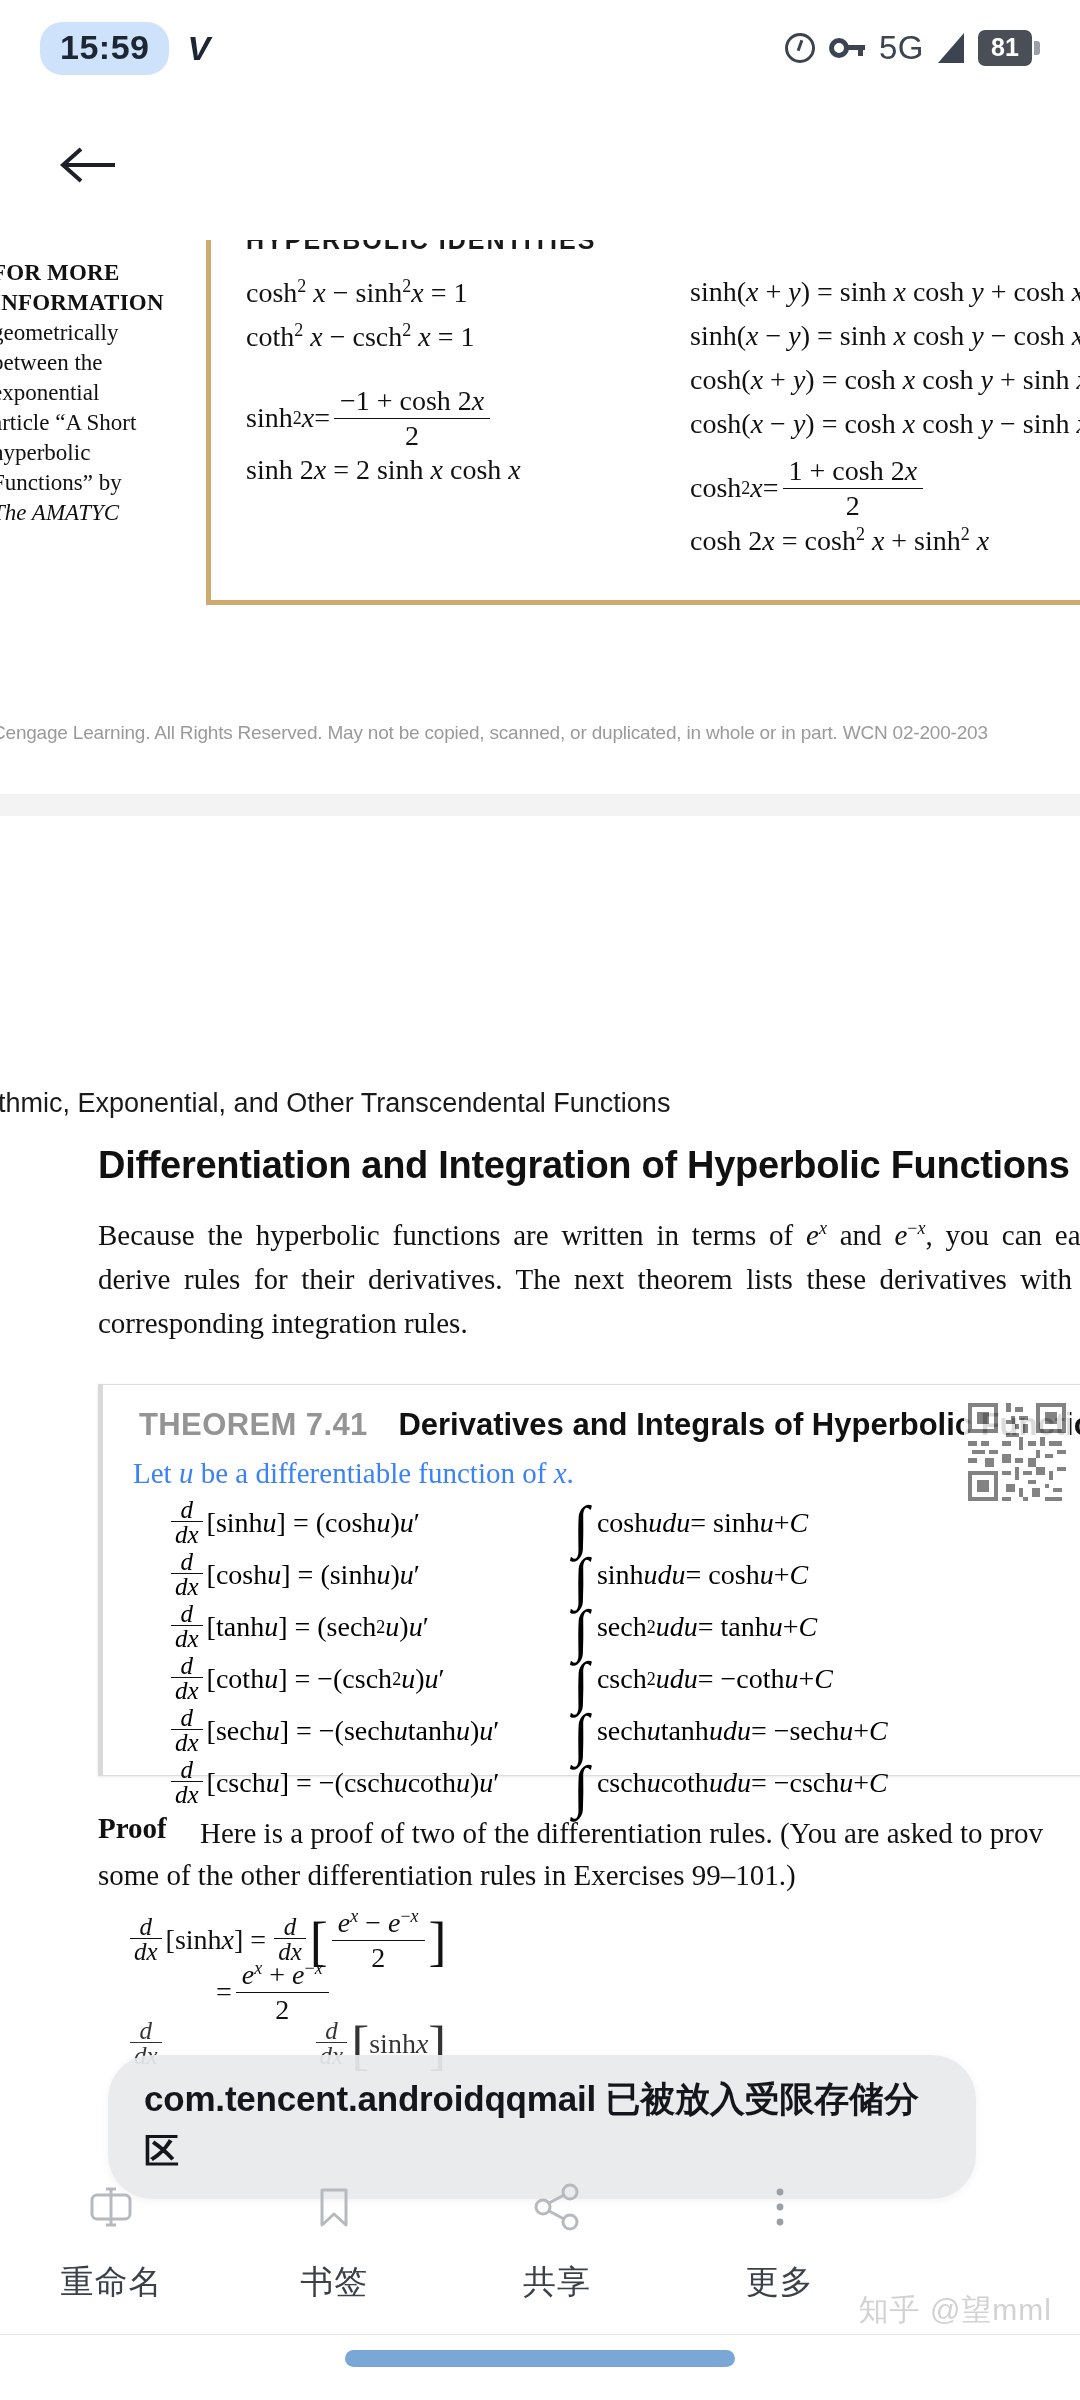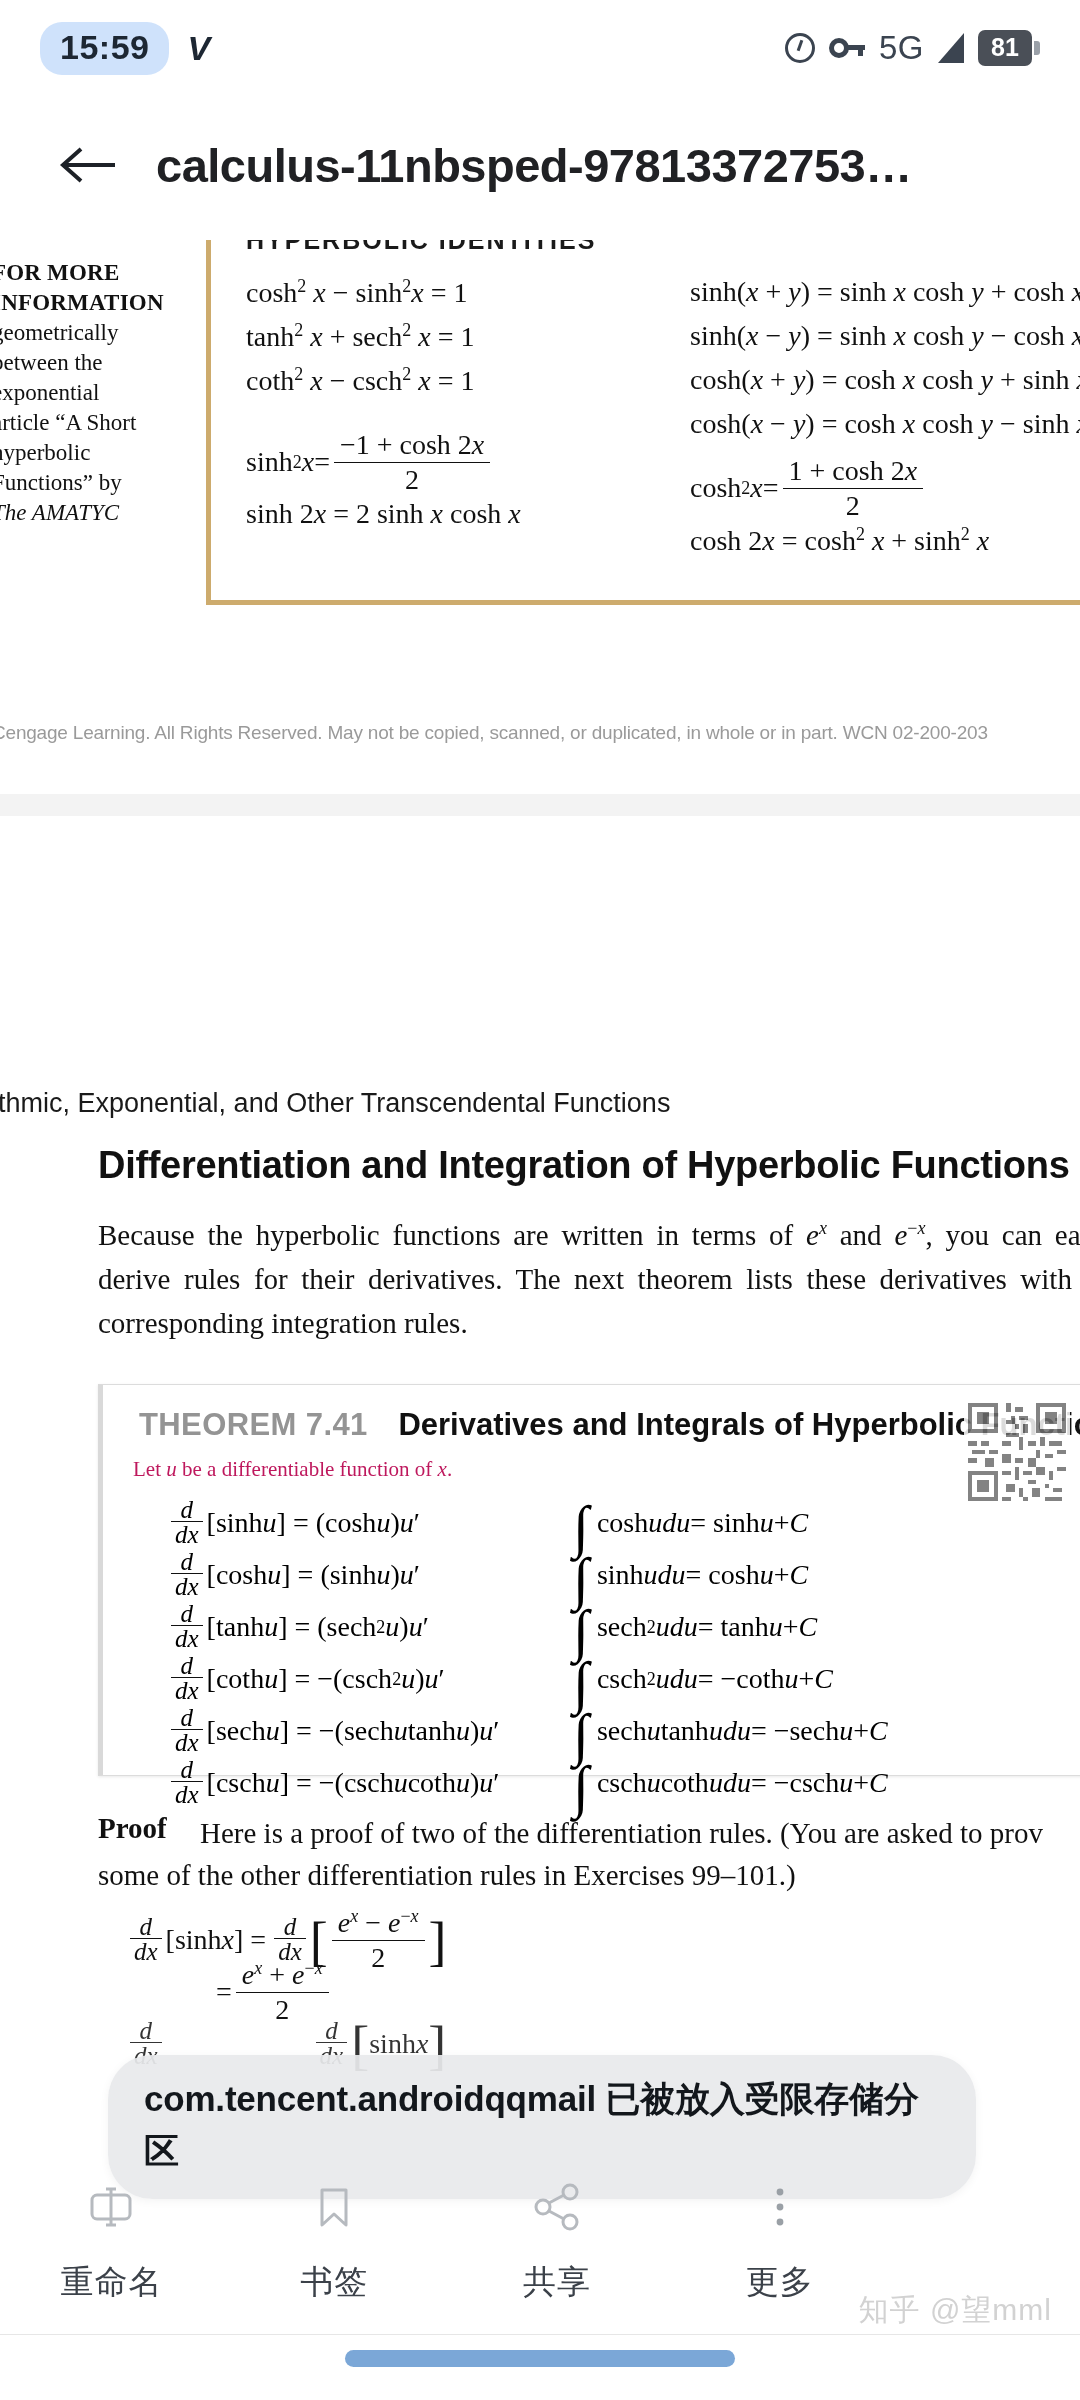--- a/index.html
+++ b/index.html
@@ -137,21 +137,21 @@
     box-shadow:0 1px 3px rgba(0,0,0,.09);
   }
   .thm-head{
     position:absolute; left:36px; top:22px; white-space:nowrap;
     font-family:"Liberation Sans",sans-serif; font-size:31px;
   }
   .thm-head .num{ color:#949494; font-weight:700; letter-spacing:0.4px; }
   .thm-head .ttl{ color:#111; font-weight:700; margin-left:22px; }
   .thm-sub{
     position:absolute; left:30px; top:72px; font-family:"Liberation Serif", serif;
-    font-size:21px; color:#be185d;
+    font-size:29px; color:#3b82f6;
   }
   .qr{
     position:absolute; right:16px; top:14px; width:108px; height:106px;
     image-rendering:pixelated; opacity:.85;
   }
   .thm-rows{ position:absolute; left:0; top:112px; width:100%; }
   .thm-row{ position:relative; height:52px; }
   .thm-row .dcol{
     position:absolute; left:68px; top:0; font-family:"Liberation Serif", serif; font-size:28px;
     white-space:nowrap; display:flex; align-items:center; height:52px;
@@ -246,21 +246,20 @@
   </div>
 </div>
 
 <div class="titlebar">
   <div class="back-arrow">
     <svg width="60" height="48" viewBox="0 0 60 48" aria-hidden="true">
       <path d="M4 24 H56" stroke="#1d2127" stroke-width="4" fill="none"></path>
       <path d="M22 8 L4 24 L22 40" stroke="#1d2127" stroke-width="4" fill="none" stroke-linejoin="miter" stroke-linecap="butt"></path>
     </svg>
   </div>
-  <div class="doc-title">calculus-11nbsped-97813372753…</div>
 </div>
 
 <div class="docview">
 
   <div class="page-top">
     <div class="ident-rule"></div>
     <div class="ident-rule-bottom"></div>
 
     <div class="ident-title">HYPERBOLIC IDENTITIES</div>
 
@@ -270,21 +269,20 @@
       <div>between the</div>
       <div>exponential</div>
       <div>article “A Short</div>
       <div>hyperbolic</div>
       <div>Functions” by</div>
       <div class="it">The AMATYC</div>
     </div>
 
     <div class="mathcol left">
       <div class="mrow">cosh<sup class="e">2</sup> <i class="v">x</i> − sinh<sup class="e">2</sup><i class="v">x</i> = 1</div>
-      <div class="mrow">tanh<sup class="e">2</sup> <i class="v">x</i> + sech<sup class="e">2</sup> <i class="v">x</i> = 1</div>
       <div class="mrow">coth<sup class="e">2</sup> <i class="v">x</i> − csch<sup class="e">2</sup> <i class="v">x</i> = 1</div>
       <div class="mrow tall" style="margin-top:18px;">sinh<sup class="e">2</sup> <i class="v">x</i> =
         <span class="frac">
             <span class="num">−1 + cosh 2<i class="v">x</i></span>
             <span class="den">2</span>
           </span></div>
       <div class="mrow">sinh 2<i class="v">x</i> = 2 sinh <i class="v">x</i> cosh <i class="v">x</i></div>
     </div>
 
     <div class="mathcol right">

